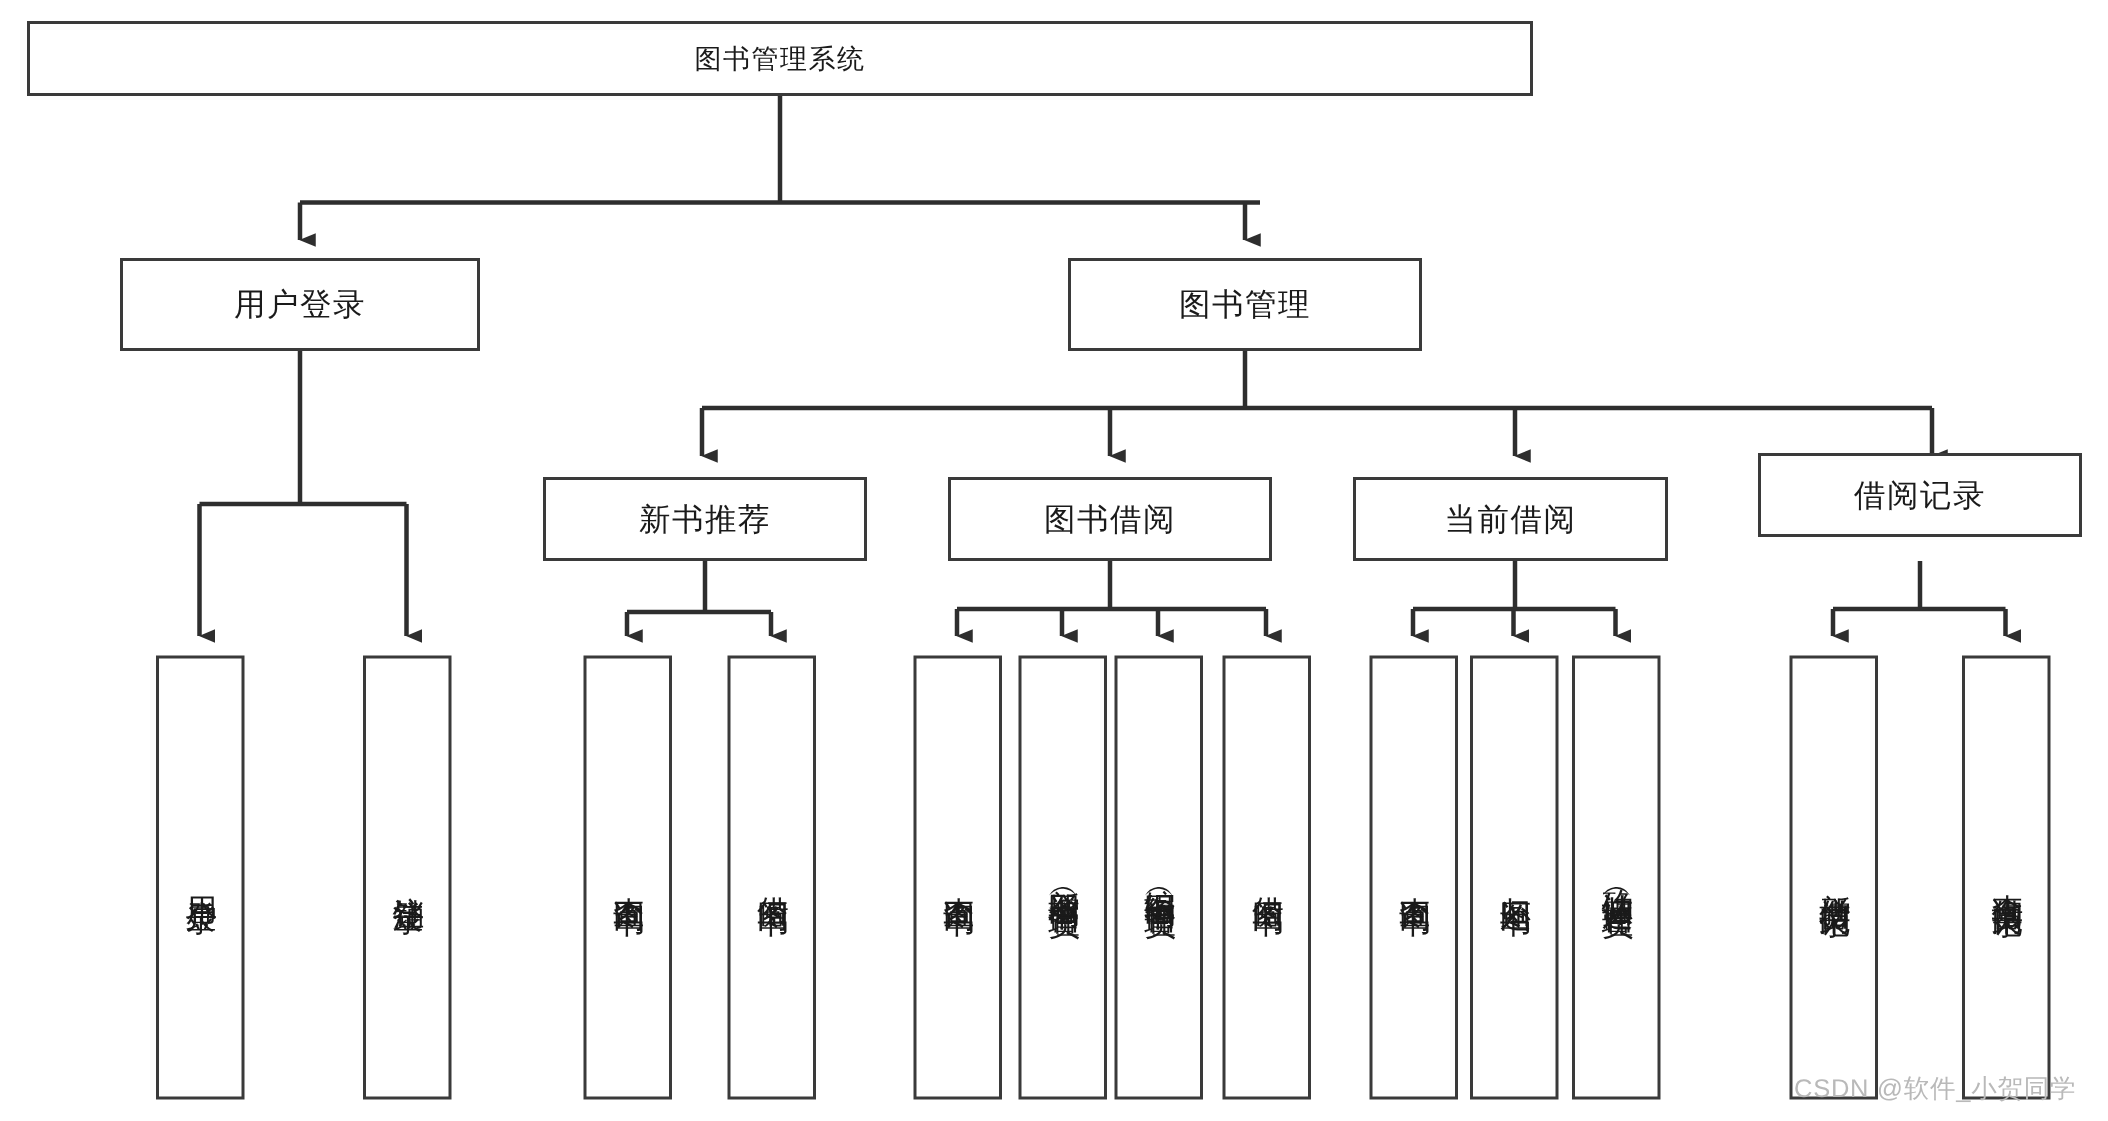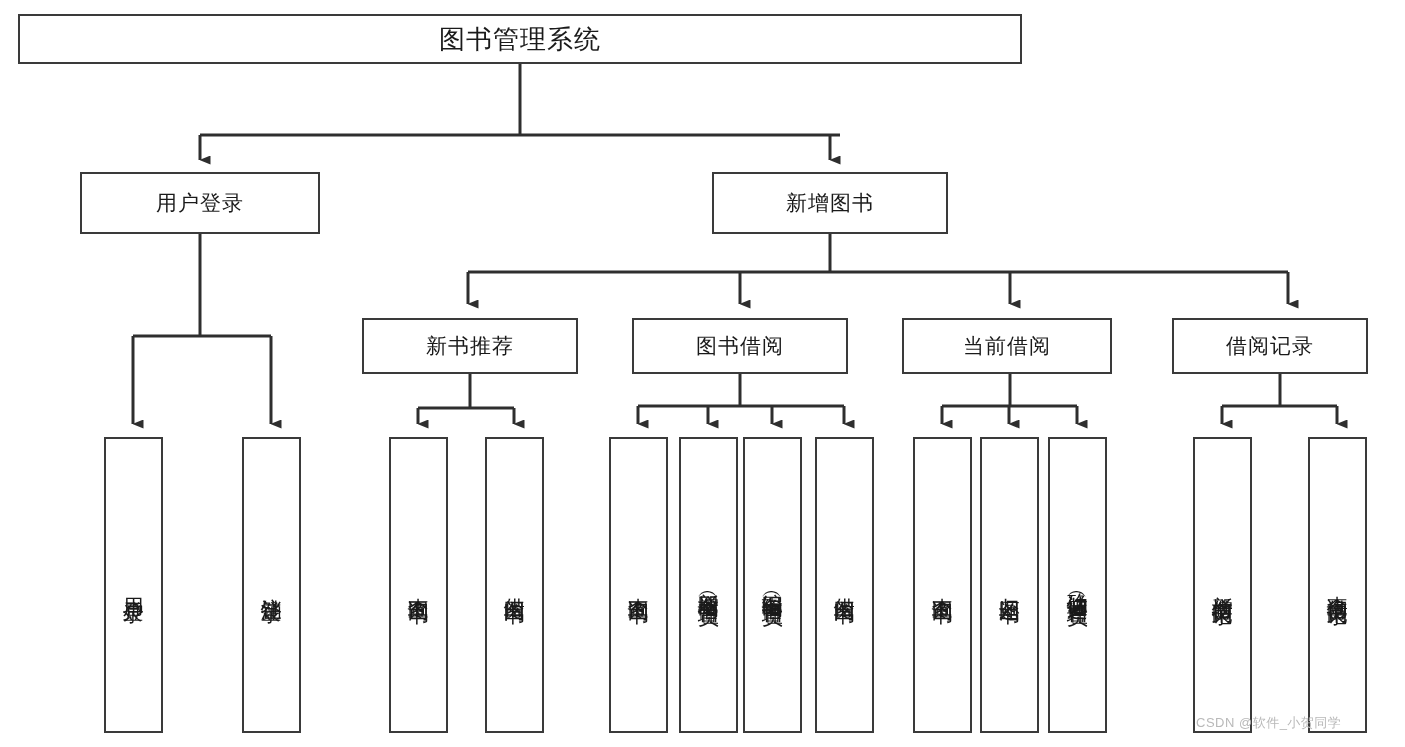--- a/index.html
+++ b/index.html
@@ -2,25 +2,25 @@
 <html><head>
 <meta charset="utf-8">
 <style>
   html,body{margin:0;padding:0;background:#ffffff;}
   body{font-family:"Liberation Sans","DejaVu Sans",sans-serif;}
   #canvas{position:relative;width:1405px;height:747px;background:#fff;overflow:hidden;}
   #svg-layer{position:absolute;left:0;top:0;width:1405px;height:747px;}
   .node{position:absolute;box-sizing:border-box;background:#ffffff;border:2px solid #3a3a3a;
         display:flex;align-items:center;justify-content:center;color:#1a1a1a;}
   .node.h{font-size:21px;letter-spacing:1px;}
-  .node.root{font-size:26px;letter-spacing:1px;}
+  .node.root{font-size:18px;letter-spacing:1px;}
   .node.leaf{font-size:21px;letter-spacing:1px;padding:6px 0;}
   .vtext{writing-mode:vertical-rl;text-orientation:upright;line-height:1.12;
          white-space:nowrap;letter-spacing:2px;}
-  .watermark{position:absolute;font-size:13px;color:#b9b9b9;letter-spacing:0.5px;
+  .watermark{position:absolute;font-size:17px;color:#b9b9b9;letter-spacing:0.5px;
              white-space:nowrap;}
 </style>
 </head>
 <body>
 
 <div id="canvas">
 
   <svg id="svg-layer" viewBox="0 0 1405 747">
     <defs>
       <marker id="arr" markerWidth="9" markerHeight="11" refX="4.5" refY="10.5" orient="auto" markerUnits="userSpaceOnUse">
@@ -72,33 +72,33 @@
   </svg>
 
   <div class="node root" style="left:18px;top:14px;width:1004px;height:50px;">
     <span>图书管理系统</span>
   </div>
 
   <div class="node h" style="left:80px;top:172px;width:240px;height:62px;">
     <span>用户登录</span>
   </div>
   <div class="node h" style="left:712px;top:172px;width:236px;height:62px;">
-    <span>新增图书</span>
+    <span>图书管理</span>
   </div>
 
   <div class="node h" style="left:632px;top:318px;width:216px;height:56px;">
     <span>图书借阅</span>
   </div>
   <div class="node h" style="left:362px;top:318px;width:216px;height:56px;">
     <span>新书推荐</span>
   </div>
   <div class="node h" style="left:902px;top:318px;width:210px;height:56px;">
     <span>当前借阅</span>
   </div>
-  <div class="node h" style="left:1172px;top:318px;width:196px;height:56px;">
+  <div class="node h" style="left:1172px;top:302px;width:216px;height:56px;">
     <span>借阅记录</span>
   </div>
 
   <div class="node leaf" style="left:104px;top:437px;width:59px;height:296px;">
     <span class="vtext">用户登录</span>
   </div>
   <div class="node leaf" style="left:242px;top:437px;width:59px;height:296px;">
     <span class="vtext">注销登录</span>
   </div>
 

